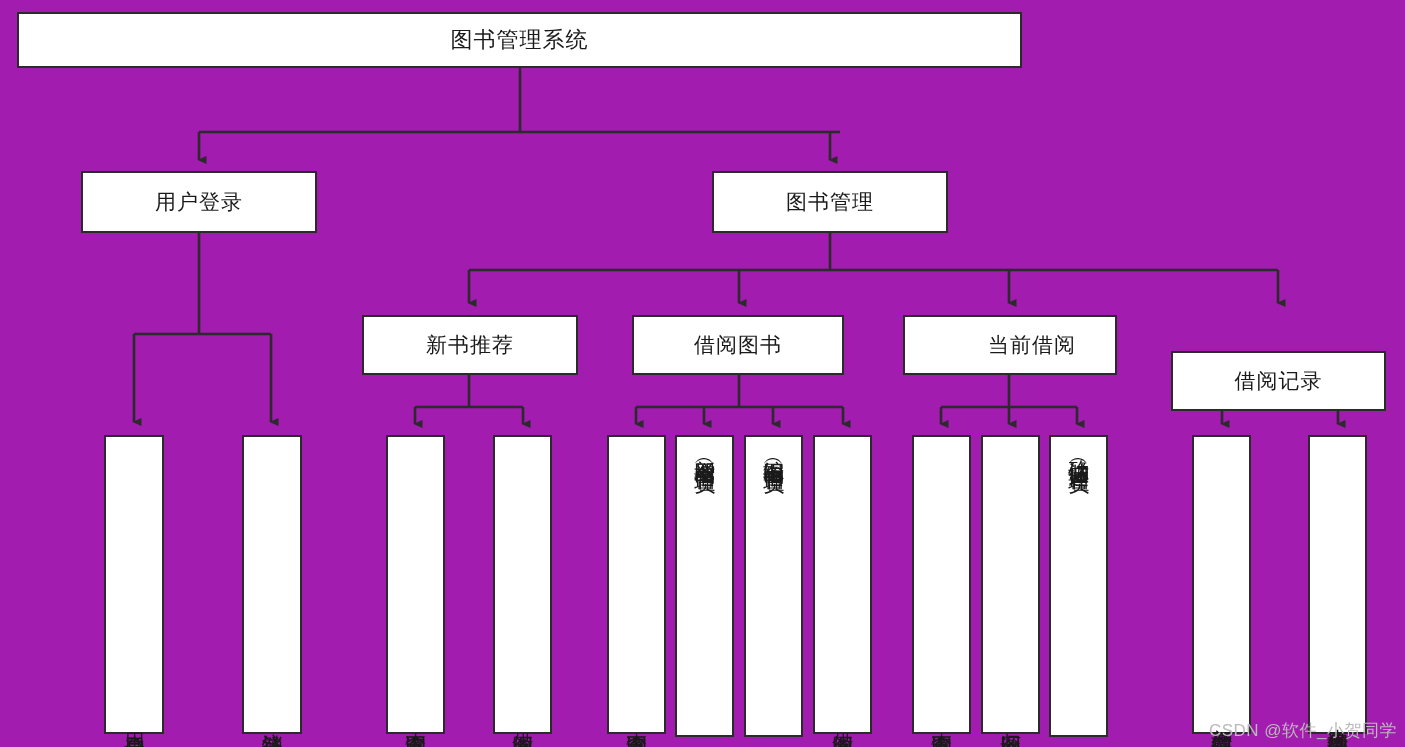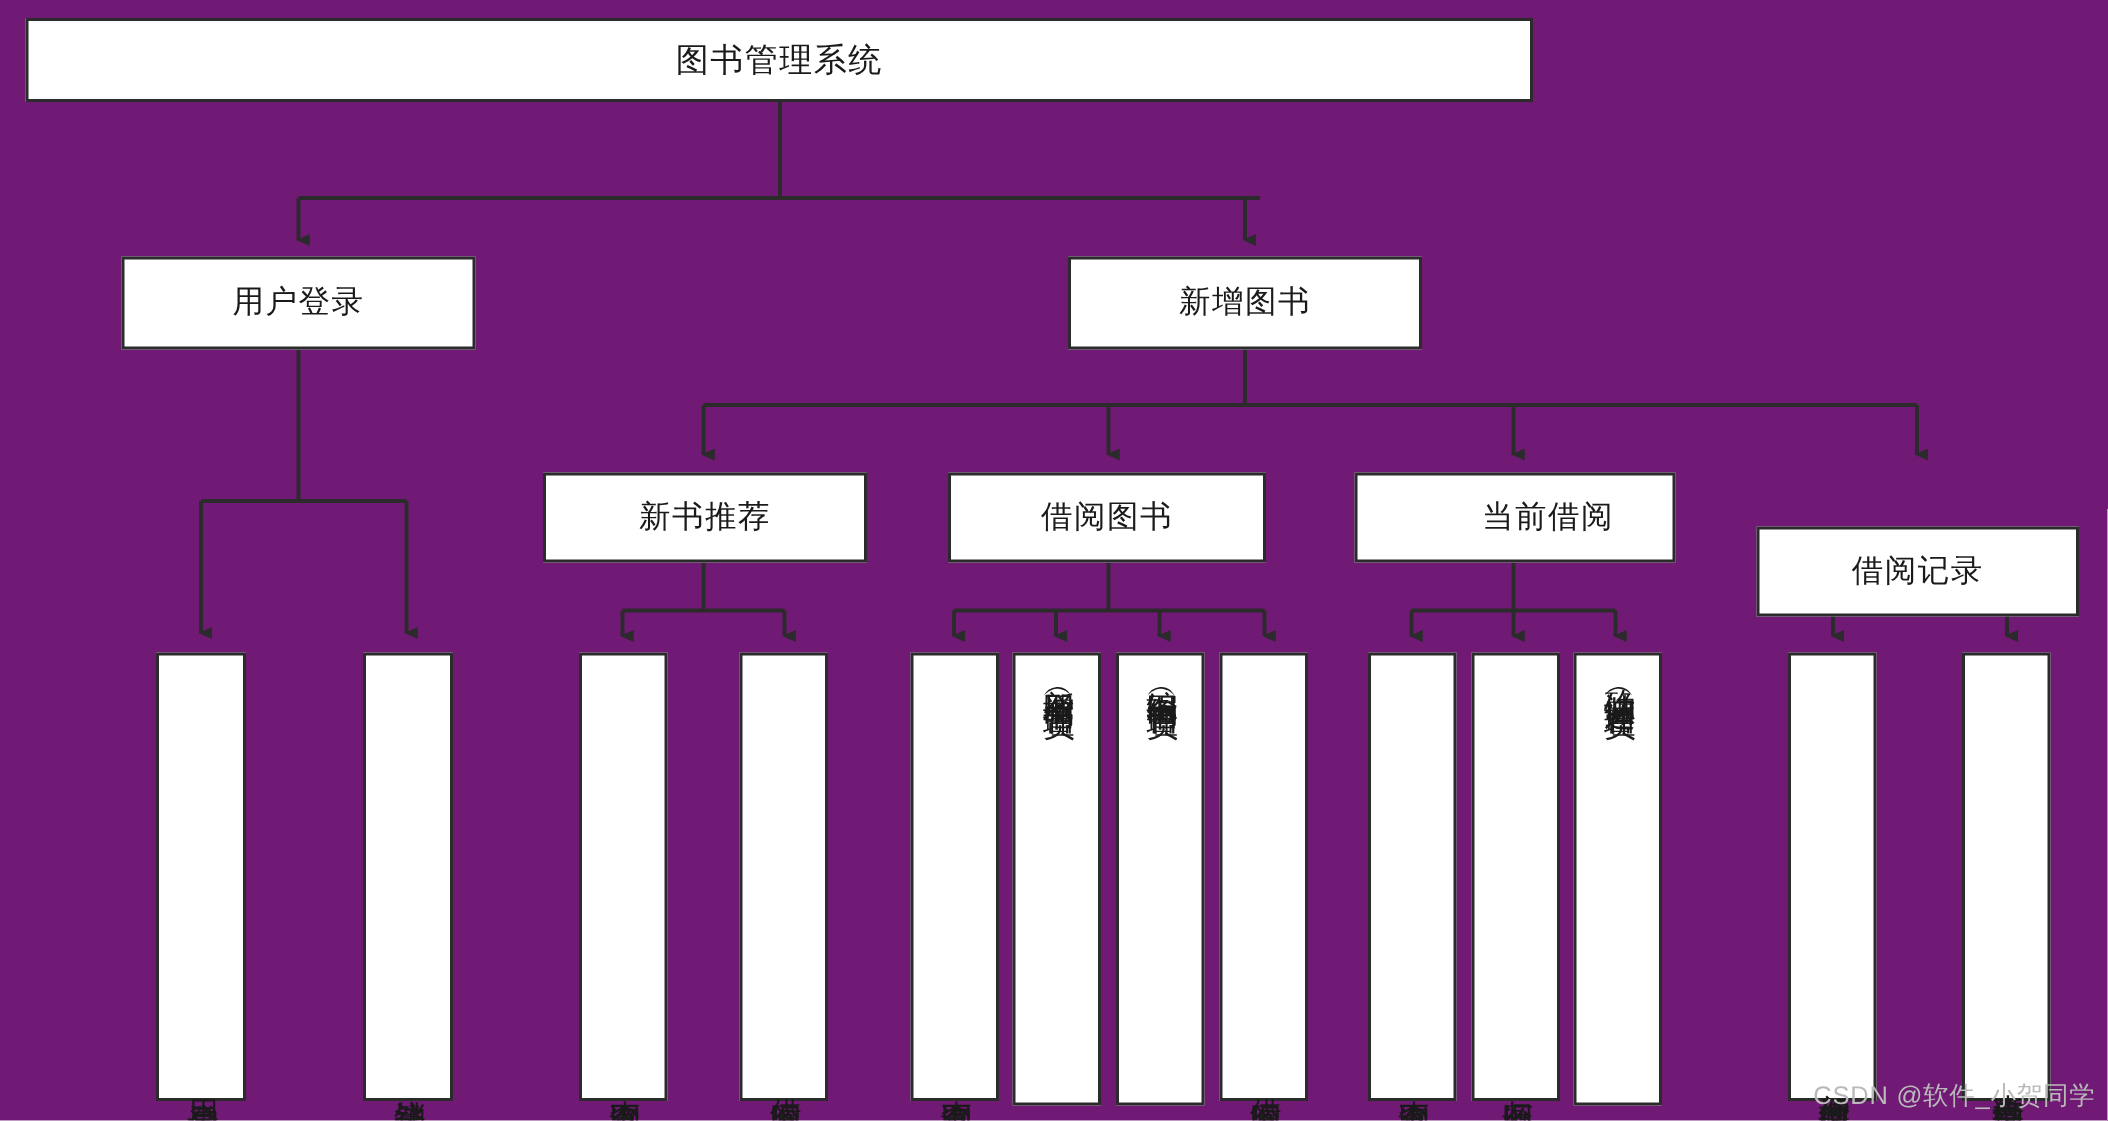--- a/index.html
+++ b/index.html
@@ -7,21 +7,21 @@
     padding: 0;
     background: #ffffff;
   }
   body {
     font-family: "Liberation Sans", "DejaVu Sans", sans-serif;
   }
   #canvas {
     position: relative;
     width: 1405px;
     height: 747px;
-    background: #701a75;
+    background: #a21caf;
     overflow: hidden;
   }
   #wires {
     position: absolute;
     left: 0;
     top: 0;
     width: 1405px;
     height: 747px;
     pointer-events: none;
   }
@@ -129,21 +129,21 @@
   </svg>
 
   <div class="node horiz root" style="left:17px; top:12px; width:1005px; height:56px;">
     <span>图书管理系统</span>
   </div>
 
   <div class="node horiz" style="left:81px; top:171px; width:236px; height:62px;">
     <span>用户登录</span>
   </div>
   <div class="node horiz" style="left:712px; top:171px; width:236px; height:62px;">
-    <span>新增图书</span>
+    <span>图书管理</span>
   </div>
 
   <div class="node horiz" style="left:362px; top:315px; width:216px; height:60px;">
     <span>新书推荐</span>
   </div>
   <div class="node horiz" style="left:632px; top:315px; width:212px; height:60px;">
     <span>借阅图书</span>
   </div>
   <div class="node horiz" style="left:903px; top:315px; width:214px; height:60px;padding-left:44px;">
     <span>当前借阅</span>

